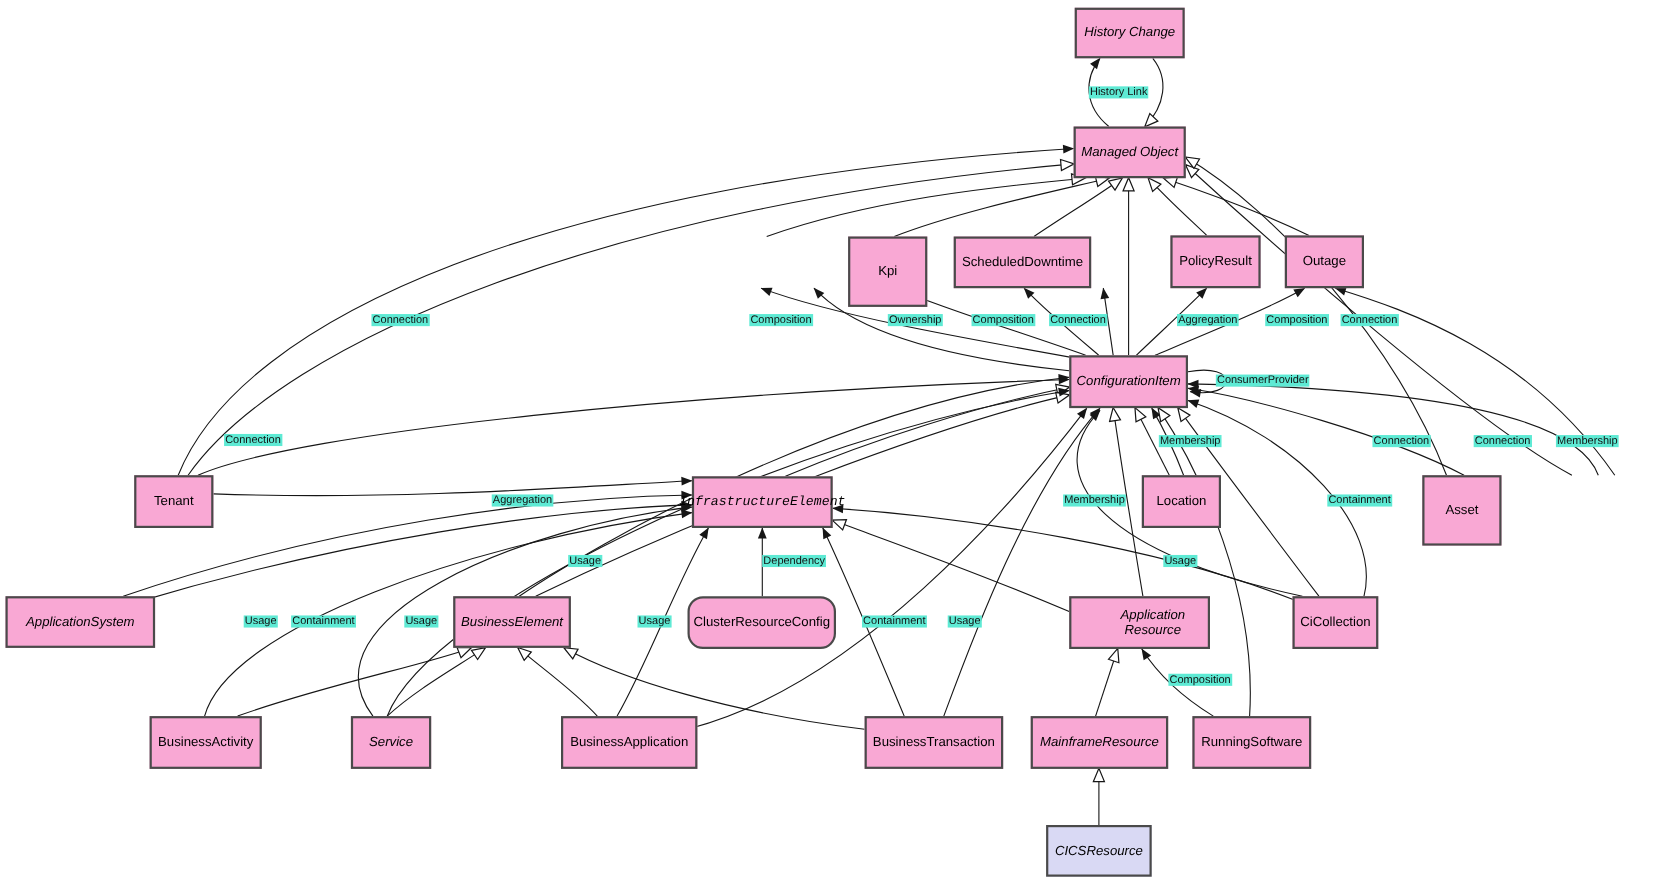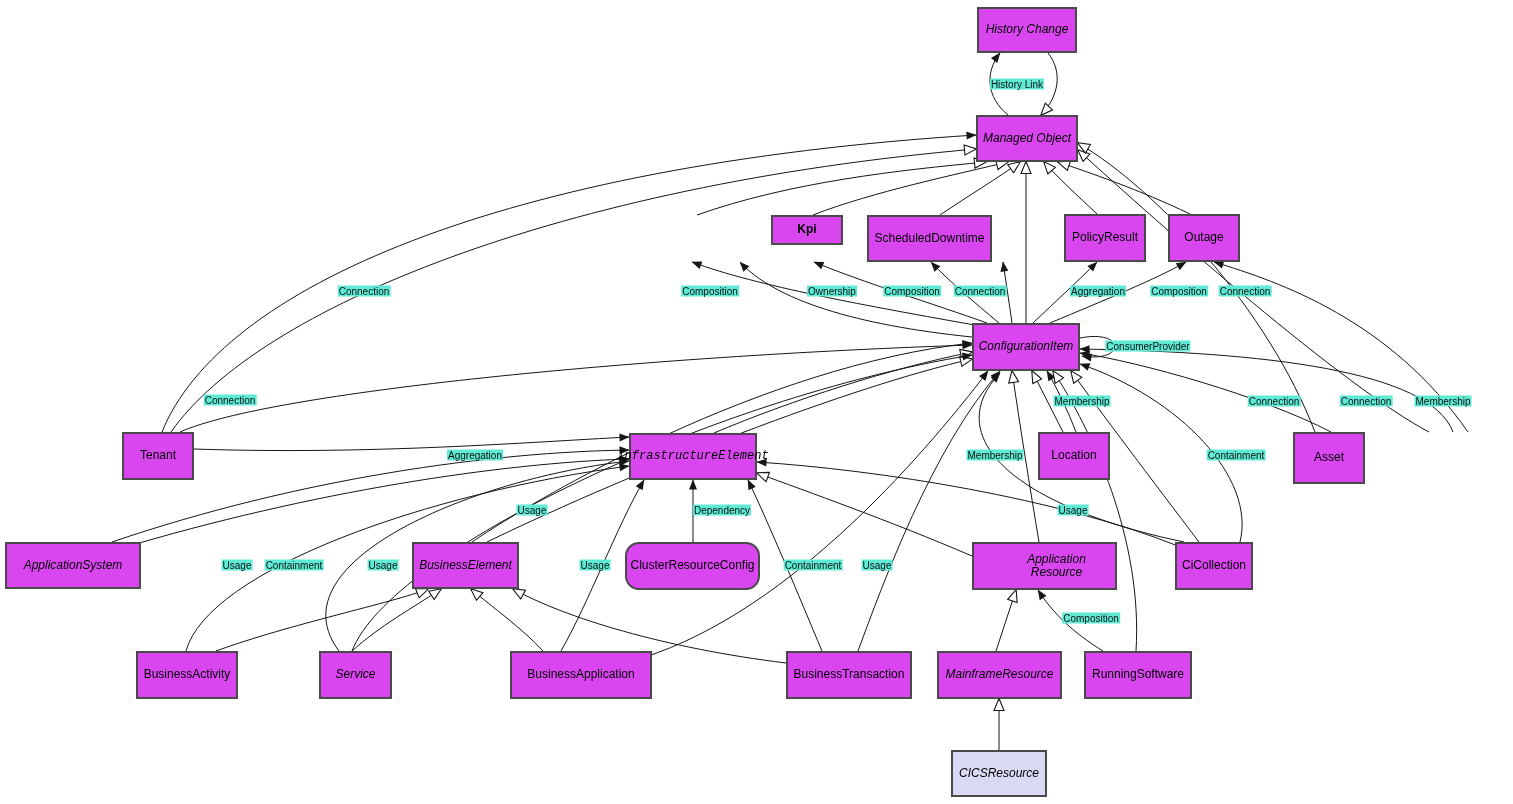--- a/index.html
+++ b/index.html
@@ -1,21 +1,21 @@
 <!DOCTYPE html>
 <html><head>
 <meta charset="utf-8">
 <style>
   html,body{margin:0;padding:0;background:#fff;}
   #stage{position:relative;width:1513px;height:804px;background:#fff;overflow:hidden;
          font-family:"Liberation Sans",sans-serif;}
   #edges-svg{position:absolute;left:0;top:0;z-index:1;}
   #labels-layer,#nodes-layer{position:absolute;left:0;top:0;width:100%;height:100%;z-index:2;pointer-events:none;}
   .node{position:absolute;box-sizing:border-box;display:flex;align-items:center;justify-content:center;
-        background:#d946ef;border:2px solid #4a4a4a;font-size:12px;color:#000;text-align:center;
+        background:#f9a8d4;border:2px solid #4a4a4a;font-size:12px;color:#000;text-align:center;
         line-height:1.1;padding:2px;pointer-events:auto;cursor:default;}
   .node.italic{font-style:italic;}
   .node.highlight{background:#d9d9f4;}
   .edge-label{position:absolute;transform:translate(-50%,-50%);font-size:10px;color:#111;
               background:#5eead4;padding:0 1px;white-space:nowrap;}
 </style>
 </head>
 <body>
 
 <div id="stage">
@@ -79,37 +79,37 @@
       <path d="M 1103,651 C 1072,632 1052,612 1038,590" fill="none" stroke="#161616" stroke-width="1" marker-end="url(#arrow-filled)"></path>
       <path d="M 999,750 L 999,699" fill="none" stroke="#161616" stroke-width="1" marker-end="url(#arrow-open)"></path>
       <path d="M 1039,542 C 1030,488 1020,426 1012,371" fill="none" stroke="#161616" stroke-width="1" marker-end="url(#arrow-open)"></path>
       <path d="M 1136,651 C 1143,540 1092,430 1053,371" fill="none" stroke="#161616" stroke-width="1" marker-end="url(#arrow-open)"></path>
       <path d="M 1178,546 C 1058,498 880,470 757,462" fill="none" stroke="#161616" stroke-width="1" marker-end="url(#arrow-filled)"></path>
       <path d="M 972,556 C 888,520 808,492 757,473" fill="none" stroke="#161616" stroke-width="1" marker-end="url(#arrow-open)"></path>
     </svg>
   <div id="nodes-layer">
       <div class="node italic" style="left: 977px; top: 7px; width: 100px; height: 46px;">History Change</div>
       <div class="node italic" style="left: 976px; top: 115px; width: 102px; height: 47px;">Managed Object</div>
-      <div class="node" style="left: 771px; top: 215px; width: 72px; height: 30px; font-weight: bold;">Kpi</div>
+      <div class="node" style="left: 771px; top: 215px; width: 72px; height: 64px;">Kpi</div>
       <div class="node" style="left: 867px; top: 215px; width: 125px; height: 47px;">ScheduledDowntime</div>
       <div class="node" style="left: 1064px; top: 214px; width: 82px; height: 48px;">PolicyResult</div>
       <div class="node" style="left: 1168px; top: 214px; width: 72px; height: 48px;">Outage</div>
       <div class="node italic" style="left: 972px; top: 323px; width: 108px; height: 48px; text-align: right;">ConfigurationItem</div>
       <div class="node" style="left: 122px; top: 432px; width: 72px; height: 48px;">Tenant</div>
       <div class="node italic" style="left: 629px; top: 433px; width: 128px; height: 47px; font-family: Liberation Mono, monospace;">InfrastructureElement</div>
       <div class="node" style="left: 1038px; top: 432px; width: 72px; height: 48px;">Location</div>
-      <div class="node" style="left: 1293px; top: 432px; width: 72px; height: 52px;">Asset</div>
+      <div class="node" style="left: 1293px; top: 432px; width: 72px; height: 64px;">Asset</div>
       <div class="node italic" style="left: 5px; top: 542px; width: 136px; height: 47px; font-style: italic;">ApplicationSystem</div>
       <div class="node italic" style="left: 412px; top: 542px; width: 107px; height: 47px;">BusinessElement</div>
       <div class="node" style="left: 625px; top: 542px; width: 135px; height: 48px; border-radius: 14px;">ClusterResourceConfig</div>
-      <div class="node italic" style="left: 972px; top: 542px; width: 145px; height: 48px; padding-left: 26px;">Application Resource</div>
+      <div class="node italic" style="left: 972px; top: 542px; width: 128px; height: 48px; padding-left: 26px;">Application Resource</div>
       <div class="node" style="left: 1175px; top: 542px; width: 78px; height: 48px;">CiCollection</div>
       <div class="node" style="left: 136px; top: 651px; width: 102px; height: 48px;">BusinessActivity</div>
       <div class="node italic" style="left: 319px; top: 651px; width: 73px; height: 48px;">Service</div>
-      <div class="node" style="left: 510px; top: 651px; width: 142px; height: 48px;">BusinessApplication</div>
+      <div class="node" style="left: 510px; top: 651px; width: 124px; height: 48px;">BusinessApplication</div>
       <div class="node" style="left: 786px; top: 651px; width: 126px; height: 48px;">BusinessTransaction</div>
       <div class="node italic" style="left: 937px; top: 651px; width: 125px; height: 48px;">MainframeResource</div>
       <div class="node" style="left: 1084px; top: 651px; width: 108px; height: 48px;">RunningSoftware</div>
       <div class="node italic highlight" style="left: 951px; top: 750px; width: 96px; height: 47px;">CICSResource</div>
     </div>
   <div id="labels-layer">
       <div class="edge-label" style="left: 1017px; top: 84px;">History Link</div>
       <div class="edge-label" style="left: 364px; top: 291px;">Connection</div>
       <div class="edge-label" style="left: 230px; top: 400px;">Connection</div>
       <div class="edge-label" style="left: 1366px; top: 401px;">Connection</div>

